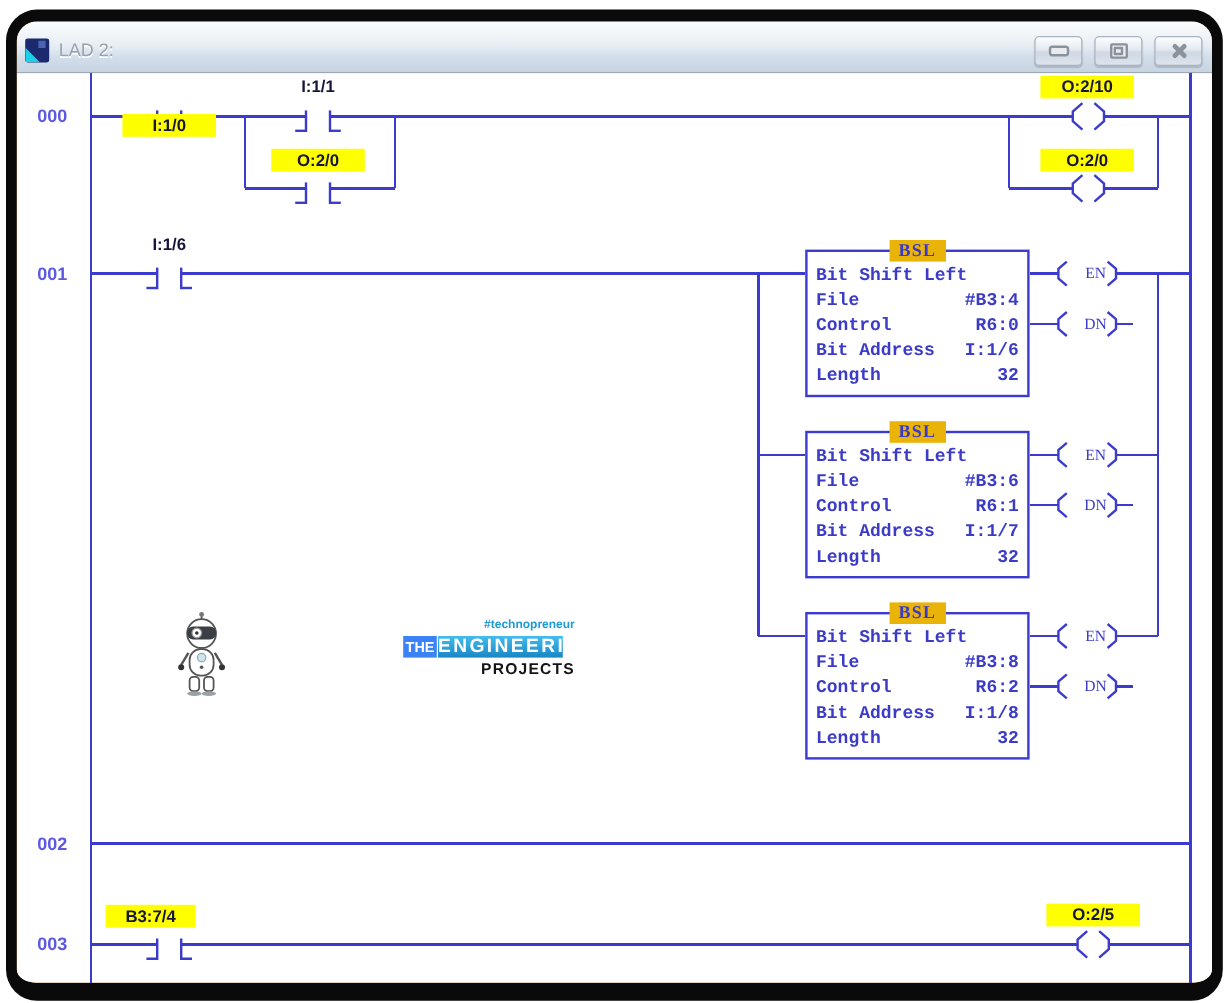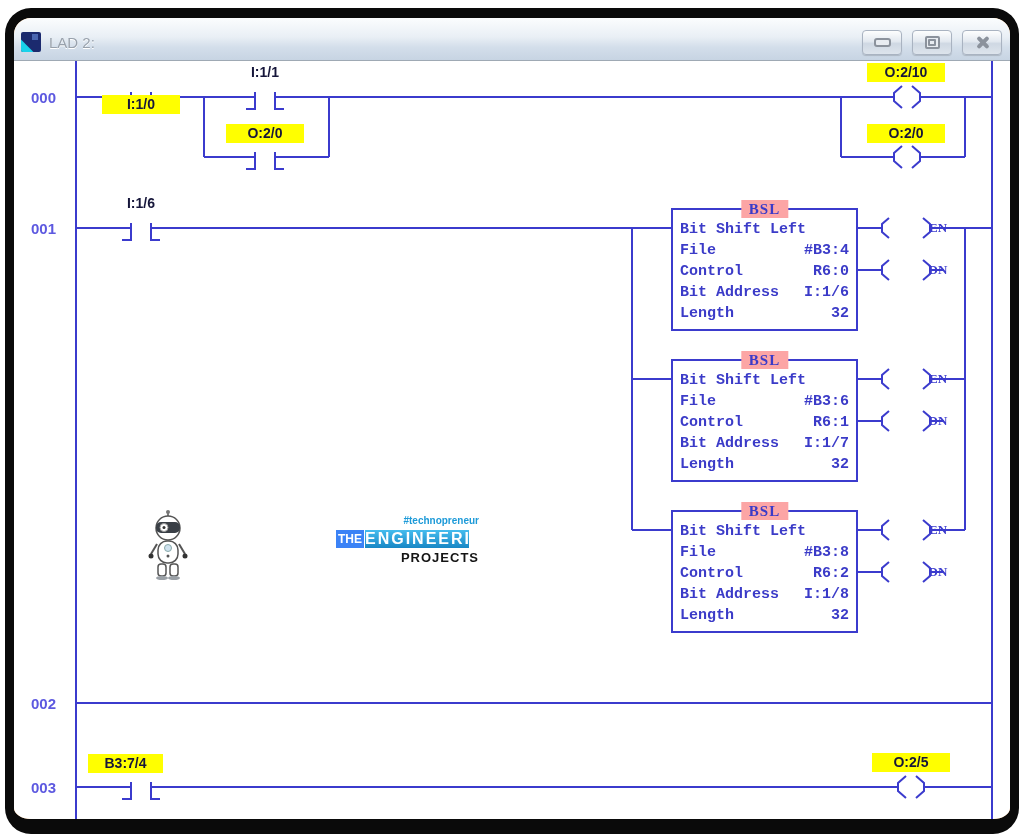--- a/index.html
+++ b/index.html
@@ -36,25 +36,25 @@
   .lbl{position:absolute;z-index:6;height:19px;line-height:19px;text-align:center;
        font-size:14px;font-weight:600;color:#16163a;letter-spacing:0px;}
   .hl{background:#ffff00;}
   .rnum{position:absolute;z-index:6;width:42px;text-align:right;font-size:15px;font-weight:bold;
         color:#5d59e0;height:17px;line-height:17px;}
   
   .bsl{position:absolute;z-index:4;width:187px;height:123px;box-sizing:border-box;
        border:2px solid #3b3bcd;background:#fff;
        font-family:"Liberation Serif",serif;color:#3b3bc8;font-size:15px;font-weight:600;}
   .bsl .ttl{position:absolute;top:-10px;left:50%;transform:translateX(-50%);
-            background:#fca5a5;padding:0 8px;line-height:18px;letter-spacing:1px;}
+            background:#eab308;padding:0 8px;line-height:18px;letter-spacing:1px;}
   .bsl .rows{padding-top:9px;}
   .bsl .row{display:flex;justify-content:space-between;height:21px;line-height:21px;padding:0 7px;font-family:Liberation Mono, monospace;}
   .endn{position:absolute;z-index:6;width:58px;height:18px;line-height:18px;text-align:center;
-        font-family:"Liberation Serif",serif;font-size:13px;font-weight:bold;color:#3b3bcd;padding-left:25px;}
+        font-family:"Liberation Serif",serif;font-size:13px;font-weight:normal;color:#3b3bcd;}
   
   .wm{position:absolute;z-index:2;}
   .wm-tag{position:absolute;left:190px;top:7px;width:143px;text-align:right;
           font-size:10px;font-weight:bold;color:#1d9ad8;}
   .wm-the{position:absolute;left:190px;top:22px;width:28px;height:18px;line-height:18px;
           background:#3b82f6;color:#fff;font-size:12px;font-weight:bold;text-align:center;}
   .wm-eng{position:absolute;left:219px;top:22px;width:104px;height:18px;line-height:18px;
           background:linear-gradient(#45bce e0,#45bcee 0%,#1887c5 100%);
           background:linear-gradient(#45bcee 0%,#1887c5 100%);
           color:#fff;font-size:16px;font-weight:bold;text-align:center;letter-spacing:2px;}

